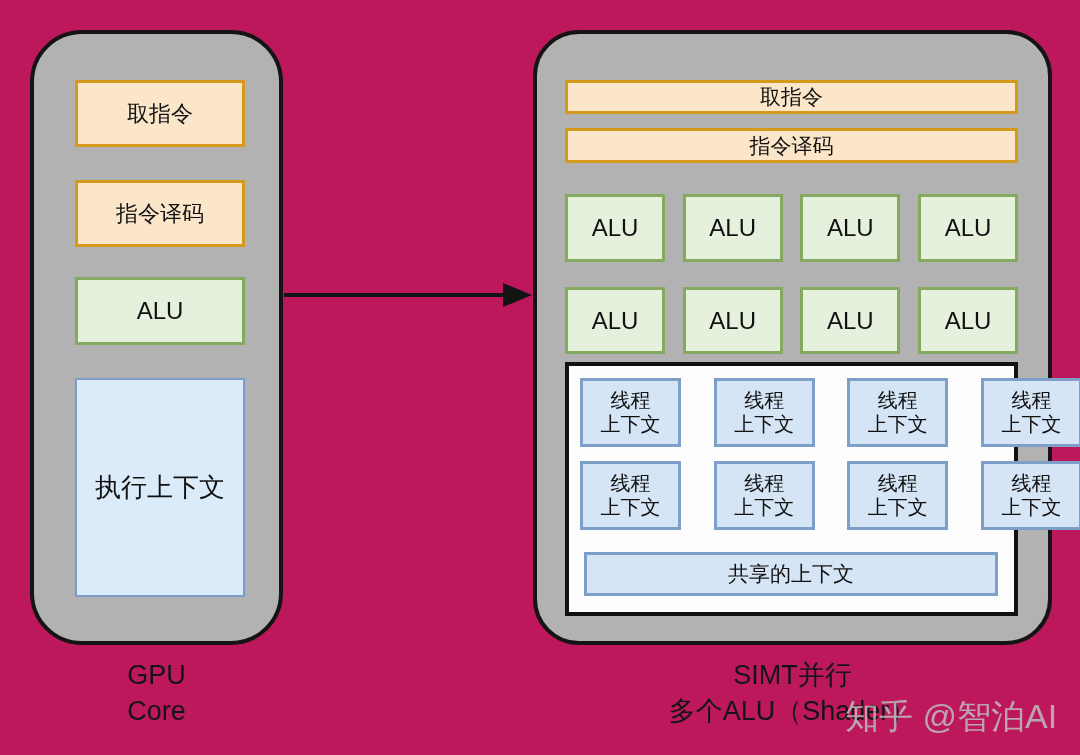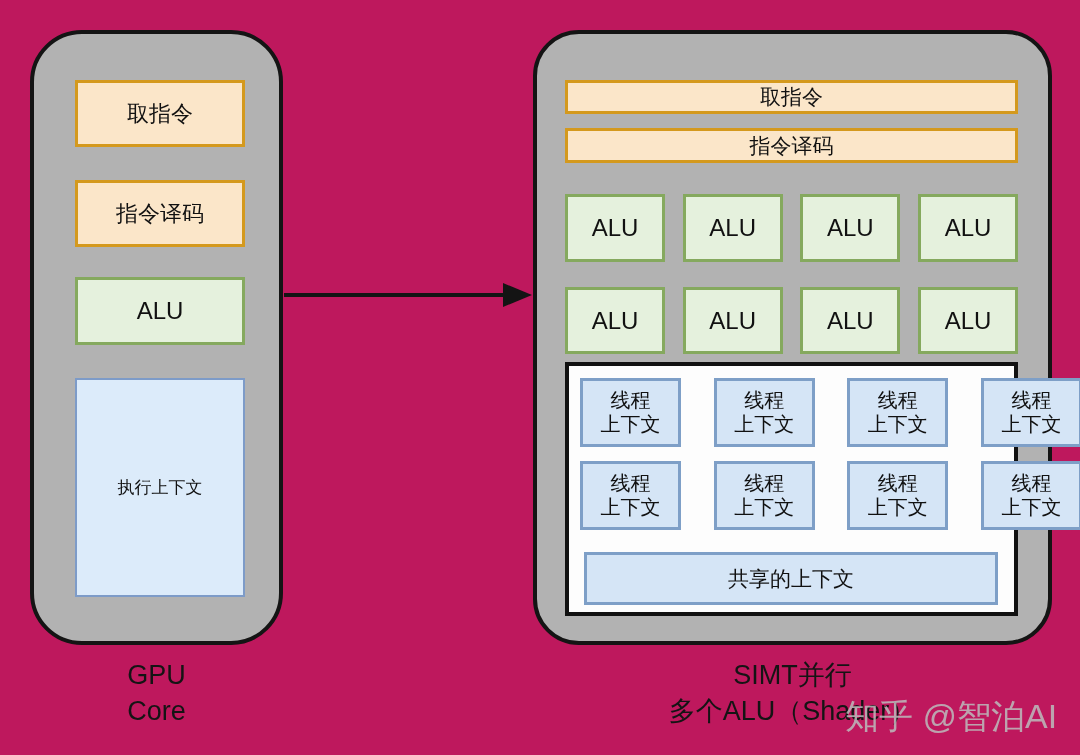--- a/index.html
+++ b/index.html
@@ -32,21 +32,21 @@
     text-align: center;
     color: #111;
   }
   .orange { background: #fbe6c9; border: 3px solid #d4991d; }
   .green  { background: #e5f1dd; border: 3px solid #85a95e; }
 
   
   .lp-fetch  { left: 41px; top: 46px;  width: 170px; height: 67px;  font-size: 22px; }
   .lp-decode { left: 41px; top: 146px; width: 170px; height: 67px;  font-size: 22px; }
   .lp-alu    { left: 41px; top: 243px; width: 170px; height: 68px;  font-size: 24px; }
-  .lp-exec   { left: 41px; top: 344px; width: 170px; height: 219px; font-size: 17px;
+  .lp-exec   { left: 41px; top: 344px; width: 170px; height: 219px; font-size: 26px;
                background: #dcebfa; border: 2px solid #7d9bc8; }
 
   
   .rp-fetch  { left: 28px; top: 46px; width: 453px; height: 34px; font-size: 21px; }
   .rp-decode { left: 28px; top: 94px; width: 453px; height: 35px; font-size: 21px; }
 
   .alu-row {
     position: absolute;
     left: 28px;
     width: 453px;
@@ -93,21 +93,21 @@
     flex-direction: column;
     align-items: center;
     justify-content: center;
     font-size: 20px;
     line-height: 1.18;
     color: #111;
   }
   .shared-bar {
     position: absolute;
     box-sizing: border-box;
-    left: 15px; top: 186px; width: 414px; height: 53px;
+    left: 15px; top: 186px; width: 414px; height: 44px;
     background: #d5e5f6;
     border: 3px solid #7e9fc7;
     display: flex;
     align-items: center;
     justify-content: center;
     font-size: 21px;
     color: #111;
   }
 
   .arrow-svg { position: absolute; left: 0; top: 0; width: 1080px; height: 755px; pointer-events: none; }

